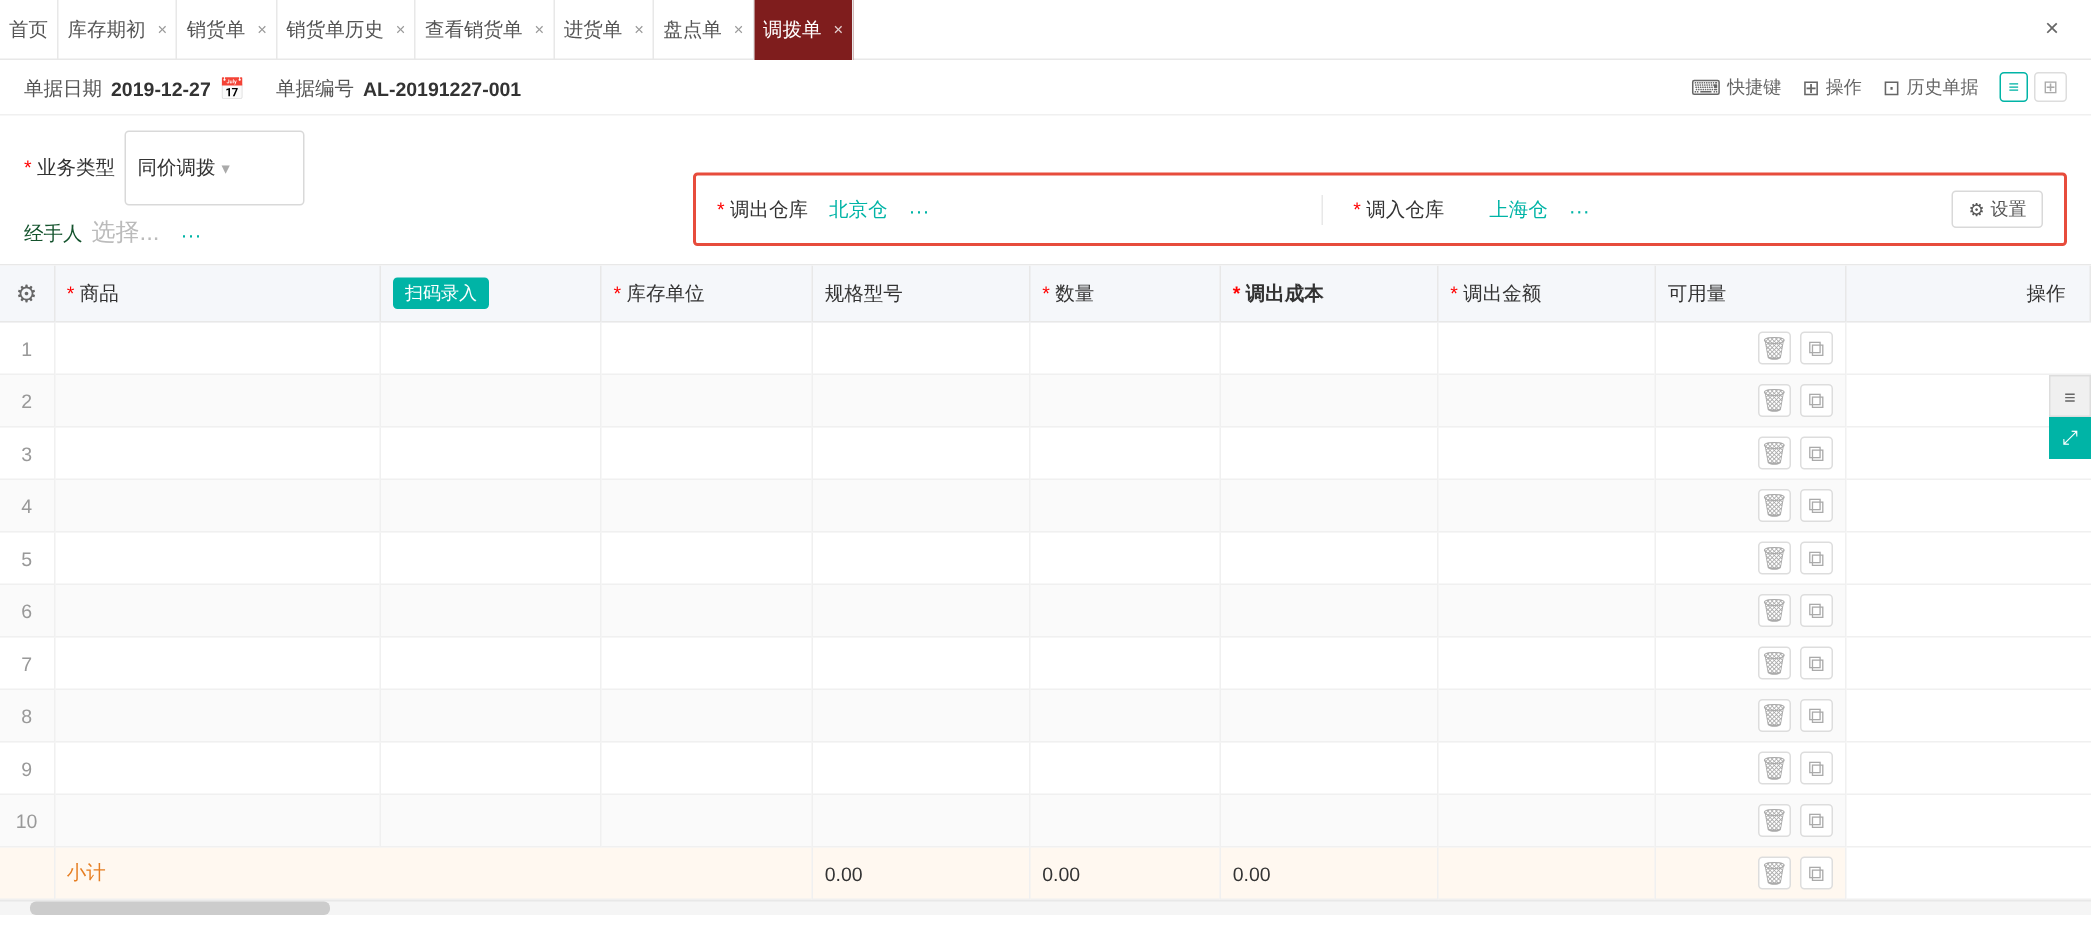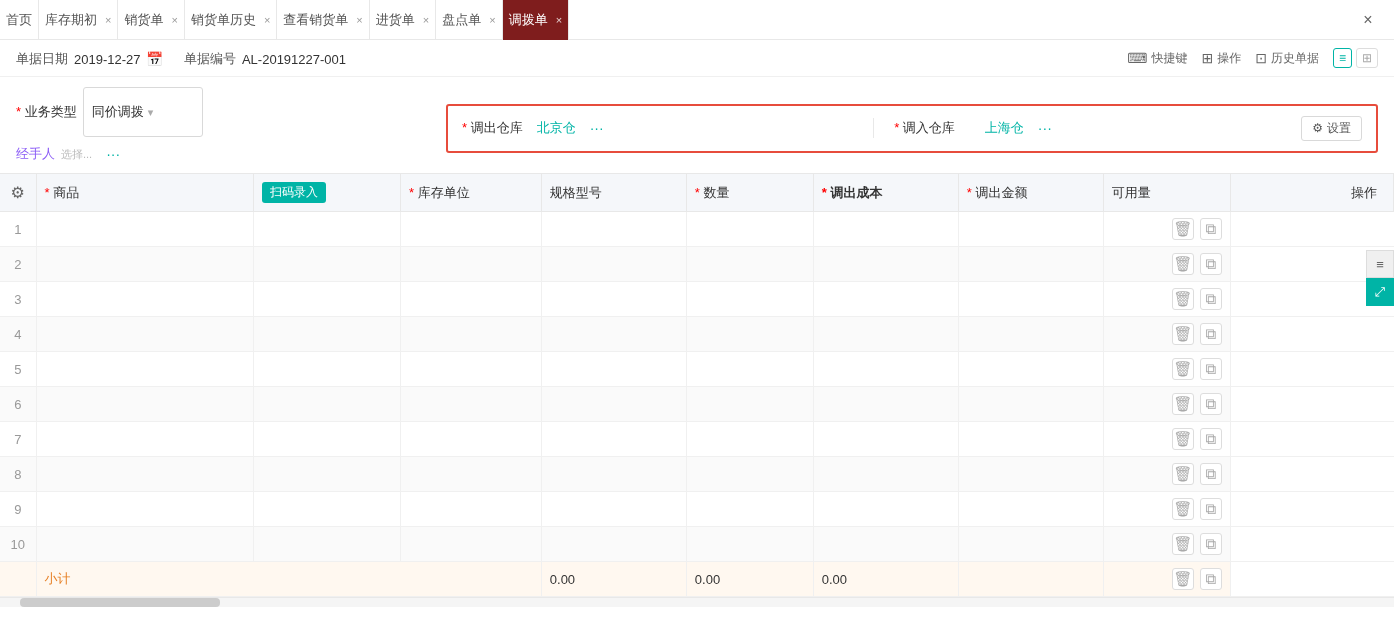--- a/index.html
+++ b/index.html
@@ -151,21 +151,21 @@
 
     
     .person-row {
       display: flex;
       align-items: center;
       gap: 6px;
       margin-bottom: 4px;
     }
     .person-placeholder {
       color: #bbb;
-      font-size: 11px;
+      font-size: 16px;
     }
 
     
     .table-container {
       overflow-x: auto;
       margin: 0;
     }
     table {
       width: 100%;
       border-collapse: collapse;
@@ -303,21 +303,21 @@
       display: flex;
       align-items: center;
       gap: 20px;
     }
     .doc-field {
       display: flex;
       align-items: center;
       gap: 6px;
     }
     .doc-label { color: #555; font-size: 13px; }
-    .doc-value { color: #333; font-size: 13px; font-weight: 400; }
+    .doc-value { color: #333; font-size: 13px; font-weight: 700; }
   </style>
 </head>
 <body>
 
 <div class="tab-bar">
   <div class="tab-item">
     <span>首页</span>
   </div>
   <div class="tab-item">
     <span>库存期初</span>
@@ -378,37 +378,37 @@
       <span>历史单据</span>
     </div>
     <div style="display:flex;gap:4px;">
       <div style="border:1px solid #00b4a6;border-radius:3px;padding:2px 5px;cursor:pointer;color:#00b4a6;">≡</div>
       <div style="border:1px solid #ddd;border-radius:3px;padding:2px 5px;cursor:pointer;color:#aaa;">⊞</div>
     </div>
   </div>
 </div>
 
 <div class="form-area">
-  <div style="display:flex;gap:0;align-items:center;">
+  <div style="display:flex;gap:16px;align-items:flex-end;">
 
     <div style="width:430px;">
       <div class="biz-row">
         <div class="biz-field">
           <span>
             <span style="color:#f00;">*</span>
             <span>业务类型</span>
           </span>
           <div class="biz-select">
             <span>同价调拨</span>
             <span class="biz-select-arrow">▾</span>
           </div>
         </div>
       </div>
       <div class="person-row">
-        <span style="color:#8b5cf6;">经手人</span>
+        <span style="color:#14532d;">经手人</span>
         <span class="person-placeholder">选择...</span>
         <span class="more-btn">···</span>
       </div>
     </div>
 
     <div style="flex:1;">
       <div class="highlight-box">
         <div class="highlight-field">
           <span>
             <span style="color:#f00;">*</span>

